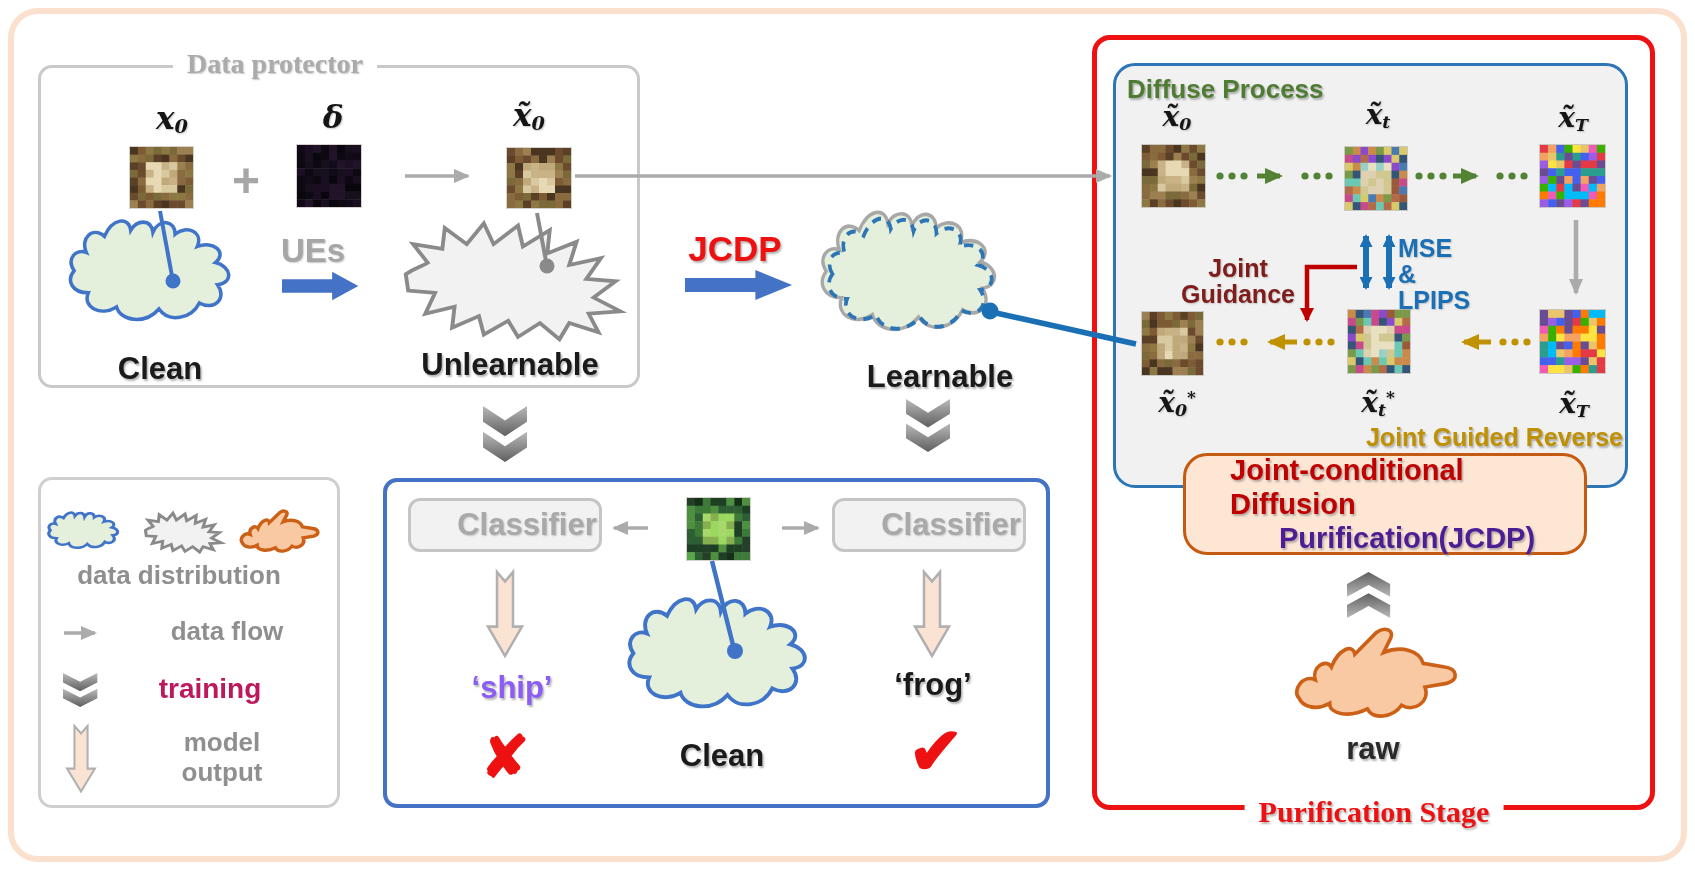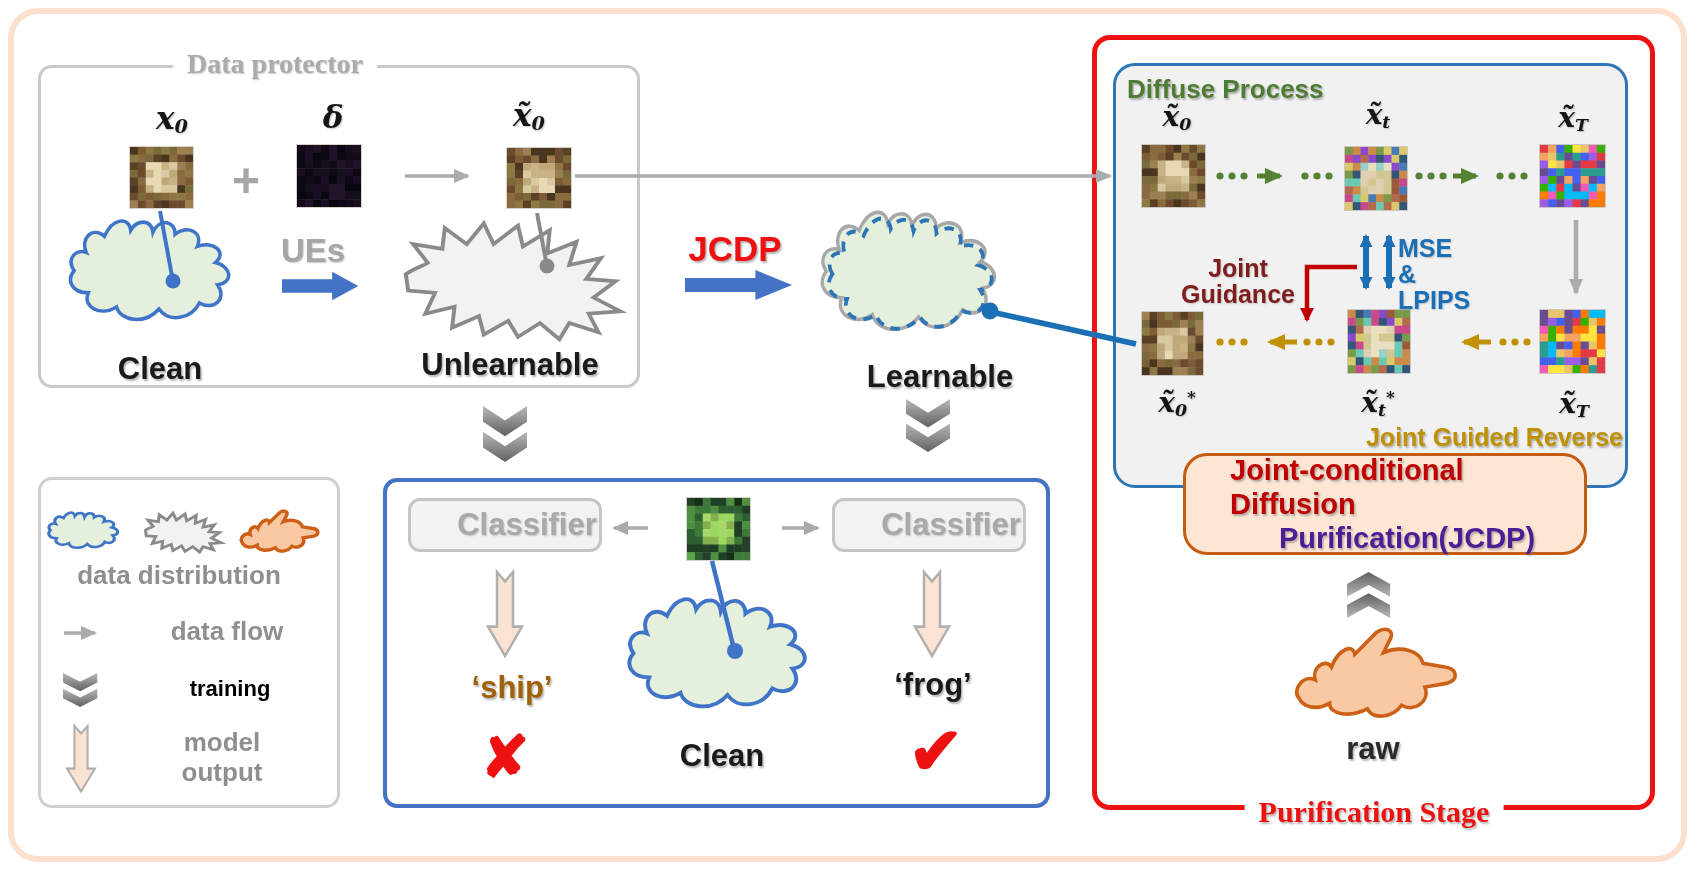--- a/index.html
+++ b/index.html
@@ -214,29 +214,29 @@
 
   <div class="abs z5 softshadow" style="left:1178px;top:255px;color:#7f1d1d;font-weight:bold;font-size:25px;line-height:26px;text-align:center;width:120px;">
     <div>Joint</div>
     <div>Guidance</div>
   </div>
 
   <div class="abs z5 shadow" style="right:72px;top:423px;color:#bf9000;font-weight:bold;font-size:25px;">Joint Guided Reverse</div>
 
   <div class="lbl z5 shadow" style="left:1373px;top:749px;color:#2a2a2a;font-size:31px;">raw</div>
 
-  <div class="lbl z5 shadow" style="left:512px;top:688px;color:#a16207;font-size:31px;">‘ship’</div>
+  <div class="lbl z5 shadow" style="left:512px;top:688px;color:#8b5cf6;font-size:31px;">‘ship’</div>
   <div class="lbl z5 shadow" style="left:933px;top:685px;color:#1a1a1a;font-size:31px;">‘frog’</div>
   <div class="lbl z5 shadow" style="left:722px;top:756px;color:#1a1a1a;font-size:31px;">Clean</div>
   <div class="lbl z5" style="left:505px;top:757px;color:#ee1111;font-size:58px;">✘</div>
   <div class="lbl z5" style="left:936px;top:751px;color:#ee1111;font-size:66px;">✔</div>
 
   <div class="lbl z5" style="left:179px;top:575px;color:#8f8f8f;font-size:26px;">data distribution</div>
   <div class="lbl z5" style="left:227px;top:631px;color:#8f8f8f;font-size:26px;">data flow</div>
-  <div class="lbl z5" style="left:230px;top:689px;color:#000000;font-size:22px;">training</div>
+  <div class="lbl z5" style="left:210px;top:689px;color:#be185d;font-size:28px;">training</div>
   <div class="lbl z5" style="left:222px;top:757px;color:#8f8f8f;font-size:26px;white-space:normal;width:115px;text-align:center;line-height:30px;">model output</div>
 
   <div class="pimg z5" style="left:130px;top:147px;width:63px;height:61px;">
       <svg width="100%" height="100%" viewBox="0 0 8 8" preserveAspectRatio="none">
         <rect x="0" y="0" width="1.06" height="1.06" fill="#4a3520"></rect>
         <rect x="1" y="0" width="1.06" height="1.06" fill="#7d5c35"></rect>
         <rect x="2" y="0" width="1.06" height="1.06" fill="#8d7844"></rect>
         <rect x="3" y="0" width="1.06" height="1.06" fill="#7a6a3a"></rect>
         <rect x="4" y="0" width="1.06" height="1.06" fill="#8d7844"></rect>
         <rect x="5" y="0" width="1.06" height="1.06" fill="#7a6a3a"></rect>

